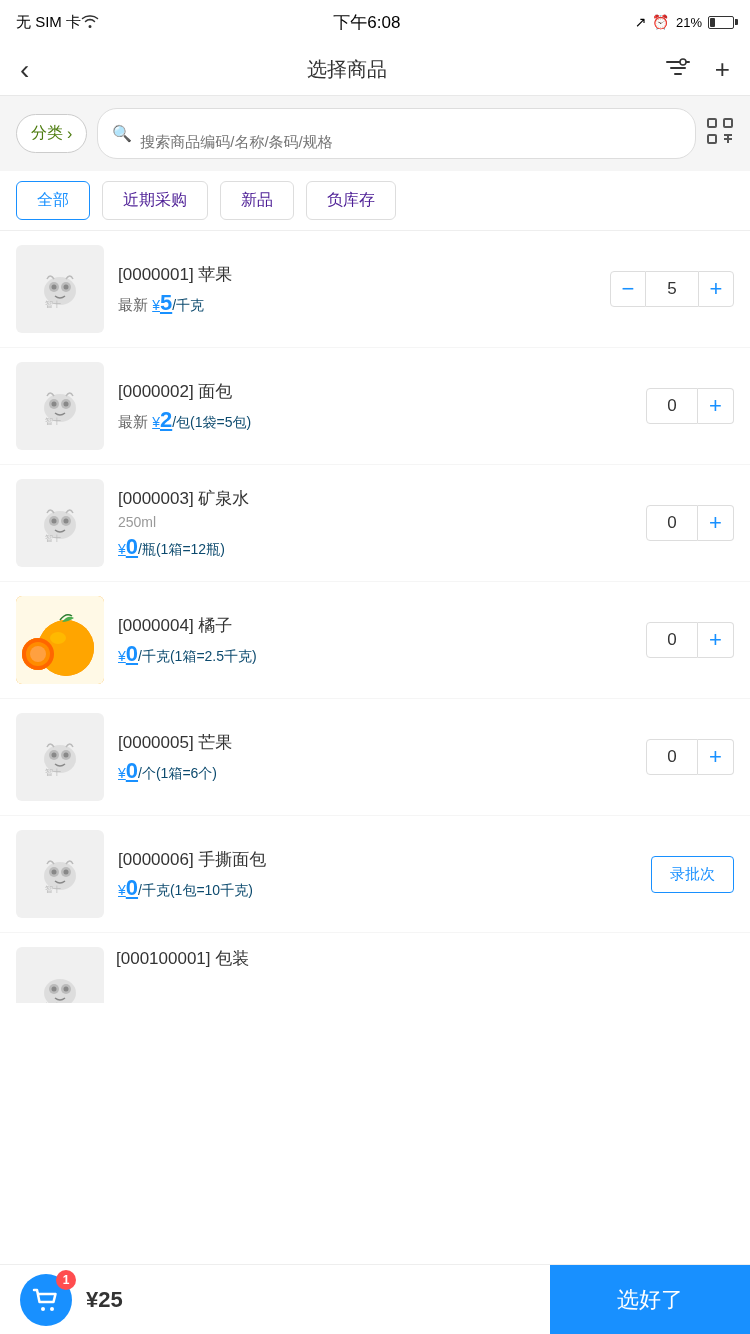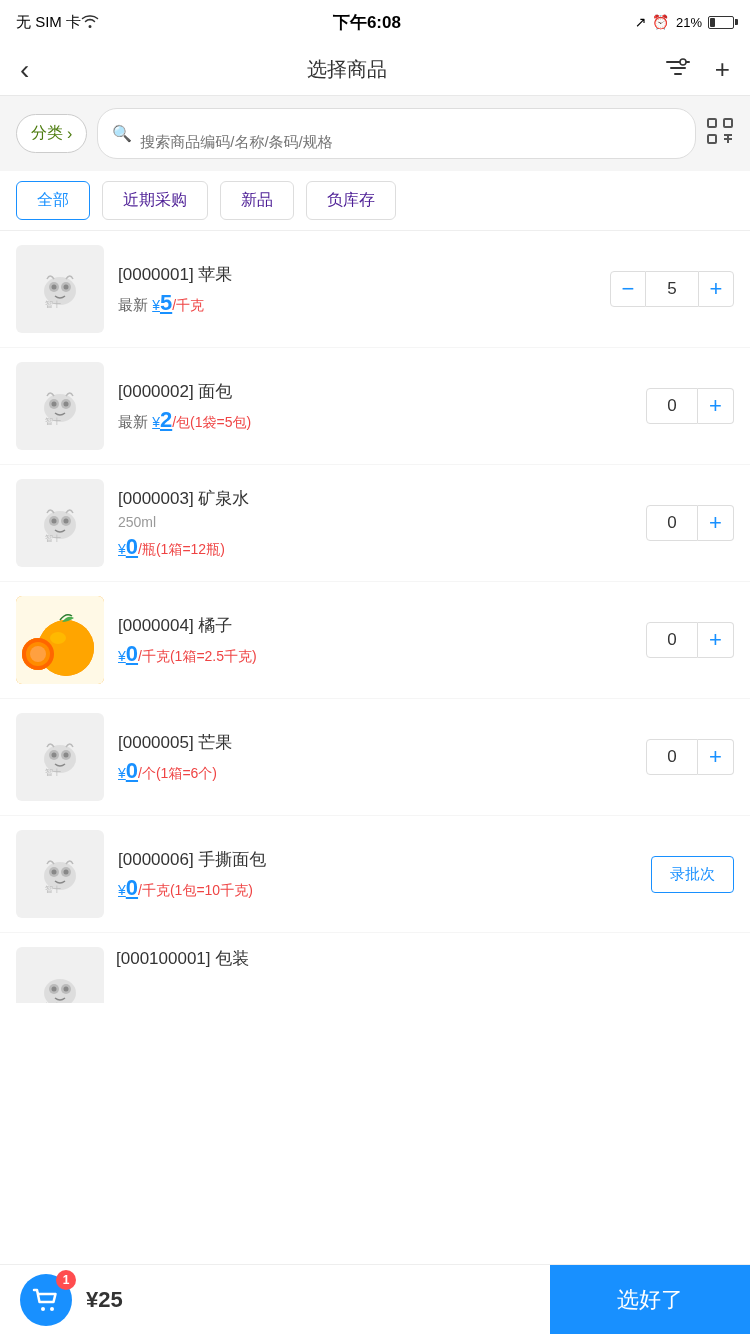--- a/index.html
+++ b/index.html
@@ -17,21 +17,21 @@
       display: flex;
       justify-content: space-between;
       align-items: center;
       height: 44px;
       padding: 0 16px;
       background: #fff;
       font-size: 15px;
       font-weight: 500;
     }
     .status-left { display: flex; align-items: center; gap: 0; }
-    .status-center { font-size: 17px; font-weight: 700; }
+    .status-center { font-size: 17px; font-weight: 400; }
     .status-right { display: flex; align-items: center; gap: 6px; font-size: 13px; }
     .battery-icon {
       width: 26px; height: 13px;
       border: 1.5px solid #333;
       border-radius: 2px;
       position: relative;
       display: inline-flex;
       align-items: center;
       padding: 1px;
     }
@@ -197,21 +197,21 @@
       font-size: 14px;
       text-decoration: underline;
     }
     .product-price .price-num {
       color: #1890ff;
       font-size: 22px;
       font-weight: 600;
       text-decoration: underline;
     }
     .product-price .unit {
-      color: #ef4444;
+      color: #0c4a6e;
       font-size: 14px;
     }
 
     
     .qty-control {
       display: flex;
       align-items: center;
       gap: 0;
       flex-shrink: 0;
     }

